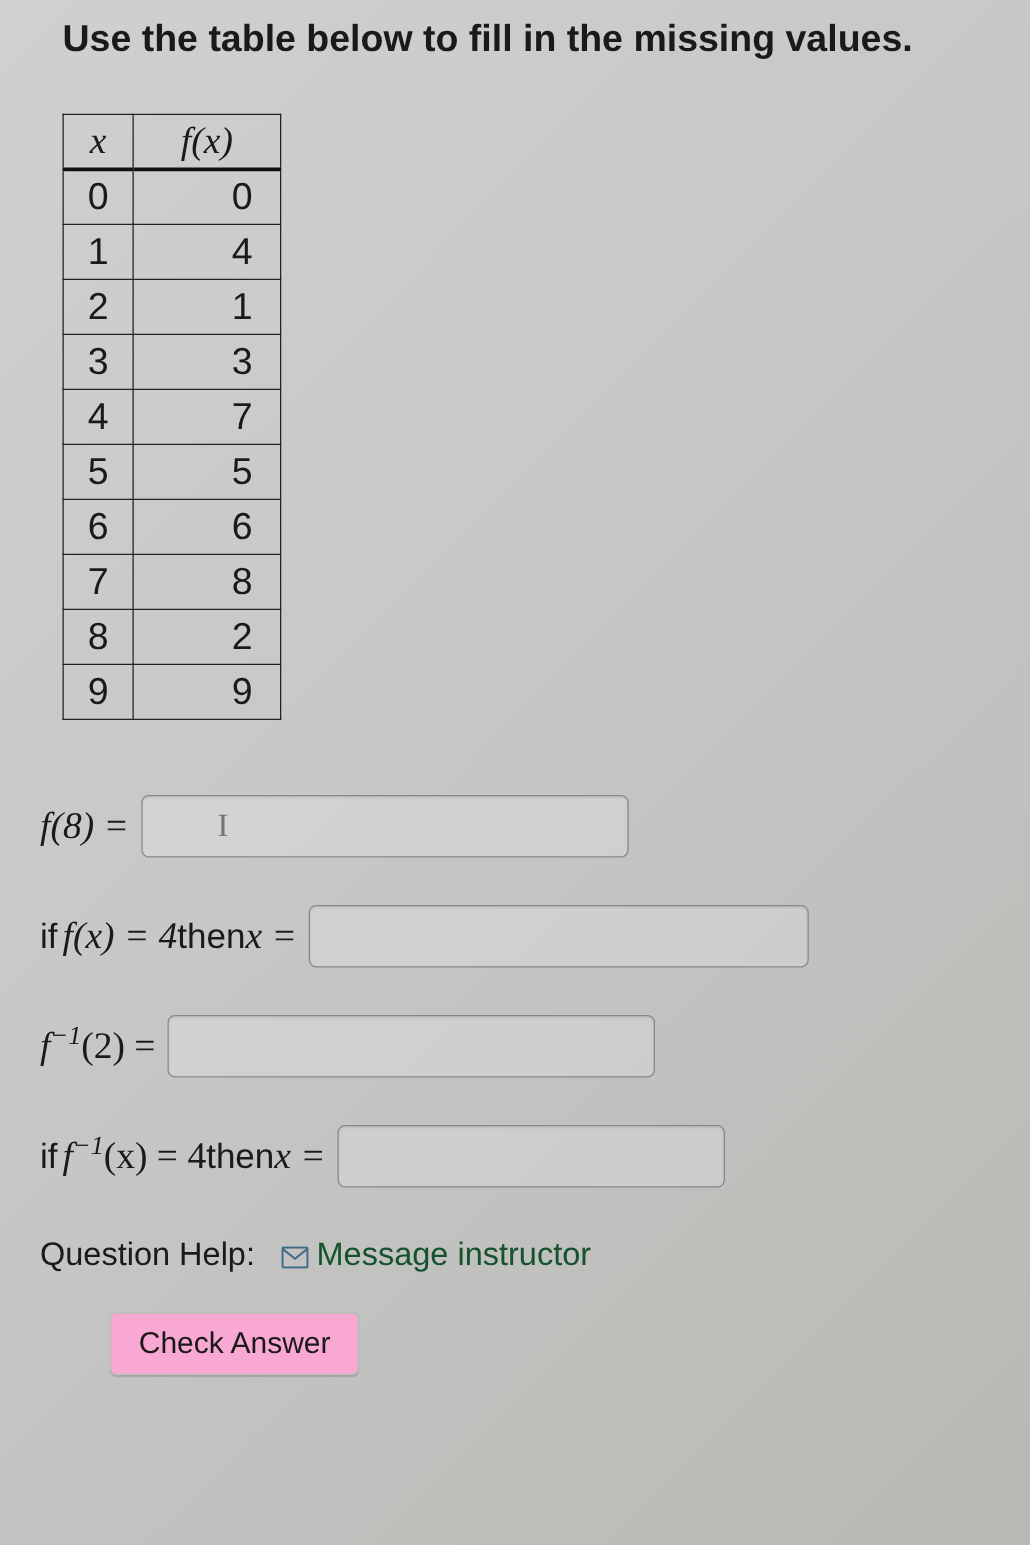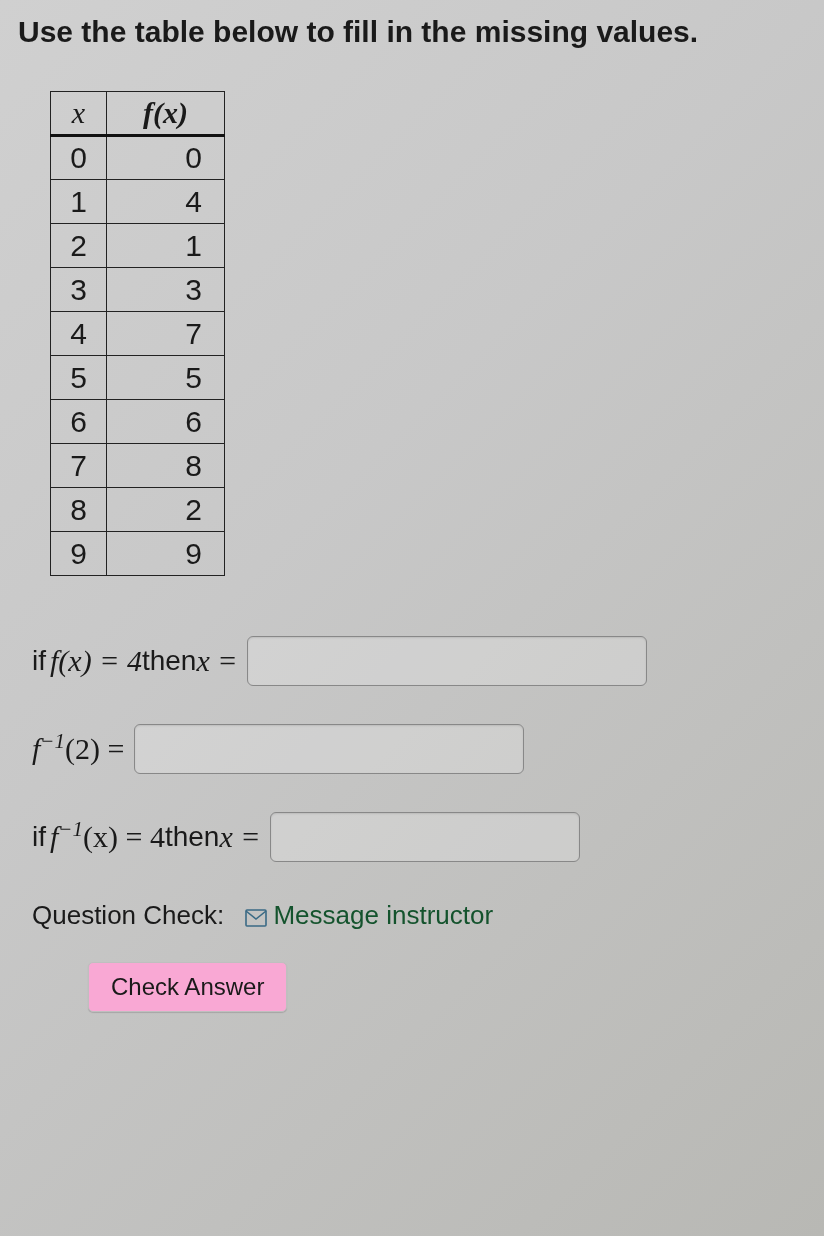--- a/index.html
+++ b/index.html
@@ -15,20 +15,21 @@
   }
   .container {
     padding: 12px 18px 18px 18px;
   }
   .prompt {
     font-size: 30px;
     font-weight: bold;
     color: #1a1a1a;
     margin-bottom: 40px;
     line-height: 1.3;
+    margin-left: 32px;
   }
   table.func {
     border-collapse: collapse;
     margin-left: 32px;
     margin-bottom: 60px;
   }
   table.func th, table.func td {
     border: 1px solid #222;
     text-align: center;
     font-size: 30px;
@@ -36,21 +37,21 @@
     height: 44px;
   }
   table.func th {
     font-family: "Times New Roman", serif;
     font-style: italic;
     font-weight: normal;
     border-bottom: 3px solid #111;
     background: rgba(255,255,255,0.02);
   }
   table.func th.xcol { width: 56px; }
-  table.func th.fxcol { width: 118px; font-weight: bold; }
+  table.func th.fxcol { width: 118px; }
   table.func td.xcol { width: 56px; }
   table.func td.fxcol { width: 118px; text-align: right; padding-right: 22px;}
   .qrow {
     margin: 0 14px 38px 14px;
     font-size: 30px;
     font-family: "Times New Roman", serif;
     display: flex;
     align-items: center;
     flex-wrap: nowrap;
   }
@@ -152,20 +153,24 @@
           <td class="xcol">8</td>
           <td class="fxcol">2</td>
         </tr>
       <tr>
           <td class="xcol">9</td>
           <td class="fxcol">9</td>
         </tr>
     </tbody>
   </table>
 
+  <div class="qrow">
+    <span class="math">f(8) =</span>
+    <input class="ans" style="width: 390px; text-align: left; padding-left: 60px;" type="text" placeholder="I" value="">
+  </div>
 
   <div class="qrow">
     <span class="sans">if </span>
     <span class="math" style="margin-left:4px;">f(x) = 4</span>
     <span class="sans"> then </span>
     <span class="math">x =</span>
     <input class="ans" style="width: 400px;" type="text" value="">
   </div>
 
   <div class="qrow">
@@ -179,21 +184,21 @@
     <span class="sans">if </span>
     <span class="math" style="margin-left:4px;">
       <span>f</span><span class="sup">−1</span><span class="upright">(x) = 4</span>
     </span>
     <span class="sans"> then </span>
     <span class="math">x =</span>
     <input class="ans" style="width: 310px;" type="text" value="">
   </div>
 
   <div class="help">
-    <span>Question Check:</span>
+    <span>Question Help:</span>
     <a href="#">
       <span class="env-icon">
         <svg width="22" height="18" viewBox="0 0 22 18" fill="none" stroke="#3a6a85" stroke-width="1.6">
           <rect x="1" y="1" width="20" height="16" rx="1"></rect>
           <path d="M1 2 L11 10 L21 2"></path>
         </svg>
       </span><span>Message instructor</span>
     </a>
   </div>
 

